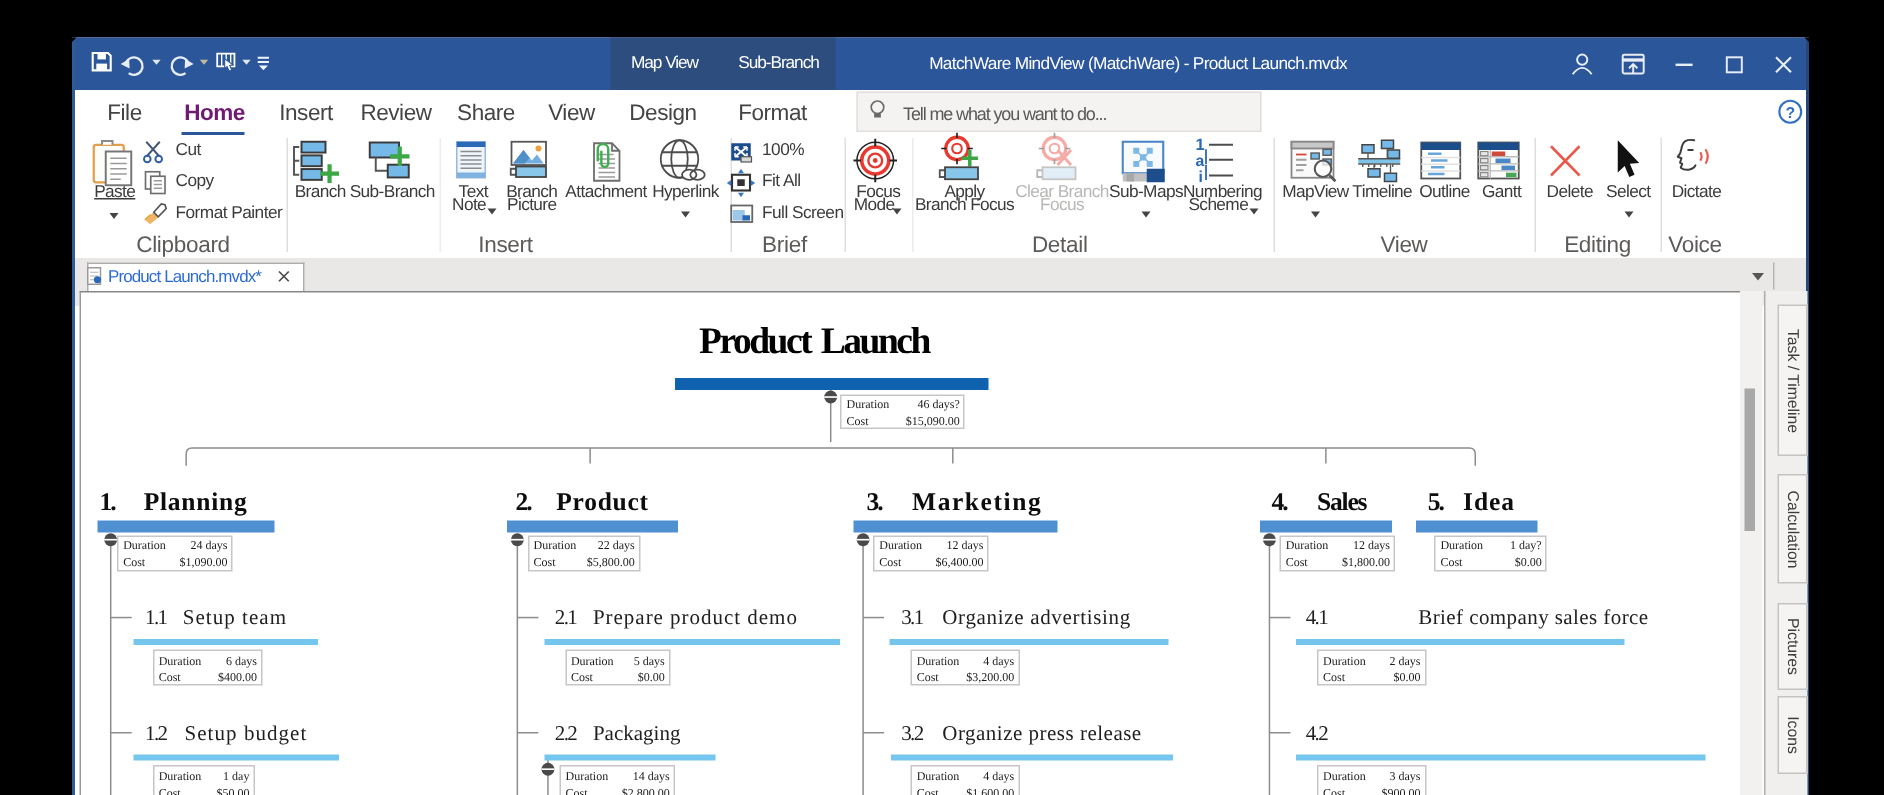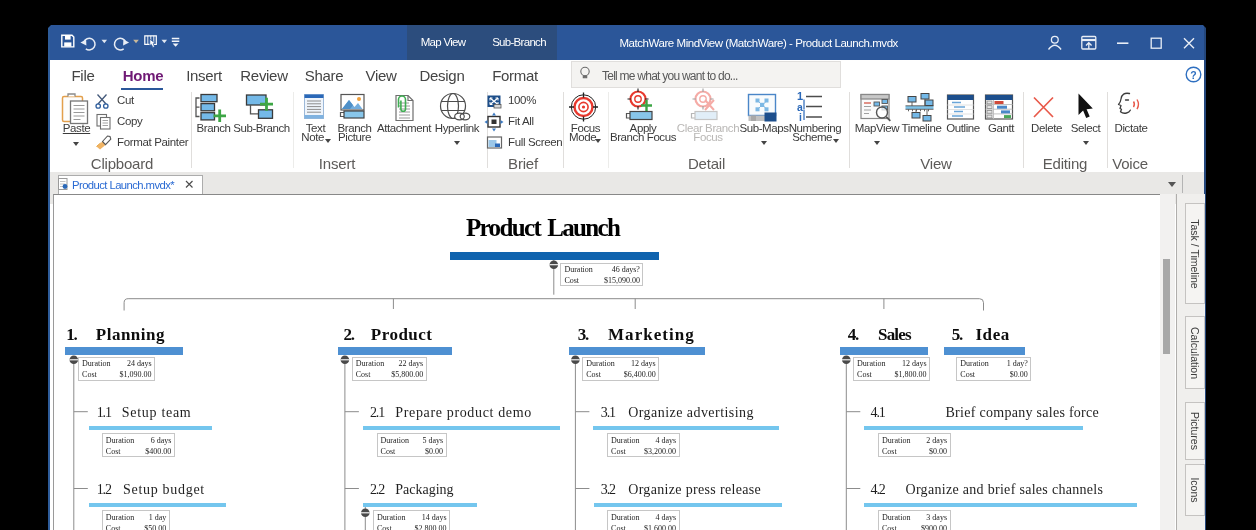--- a/index.html
+++ b/index.html
@@ -619,21 +619,20 @@
       </div>
   </div>
 
   <div class="mm-reg mm-num" style="left:96.7px;top:481.8px;">1.2</div>
   <div class="mm-reg" style="left:123px;top:481.8px;letter-spacing:0.7px;">Setup budget</div>
   <div class="mm-reg mm-num" style="left:369.9px;top:481.8px;">2.2</div>
   <div class="mm-reg" style="left:395.3px;top:481.8px;">Packaging</div>
   <div class="mm-reg mm-num" style="left:600.8px;top:481.8px;">3.2</div>
   <div class="mm-reg" style="left:628.2px;top:481.8px;letter-spacing:0.33px;">Organize press release</div>
   <div class="mm-reg mm-num" style="left:870.5px;top:481.8px;">4.2</div>
-  <div class="mm-reg" style="left:905.5px;top:481.8px;letter-spacing:0.3px;">Organize and brief sales channels</div>
   <div class="bar2" style="left:89px;top:502.8px;width:137px;"></div>
   <div class="bar2" style="left:362.6px;top:502.8px;width:114.6px;"></div>
   <div class="bar2" style="left:593.5px;top:502.8px;width:188px;"></div>
   <div class="bar2" style="left:864.4px;top:502.8px;width:273px;"></div>
   <div class="ibox" style="left:101.8px;top:510px;width:66px;height:20px;">
     <div class="r">
         <span class="l">Duration</span>
         <span class="v">1 day</span>
       </div>
     <div class="r">

